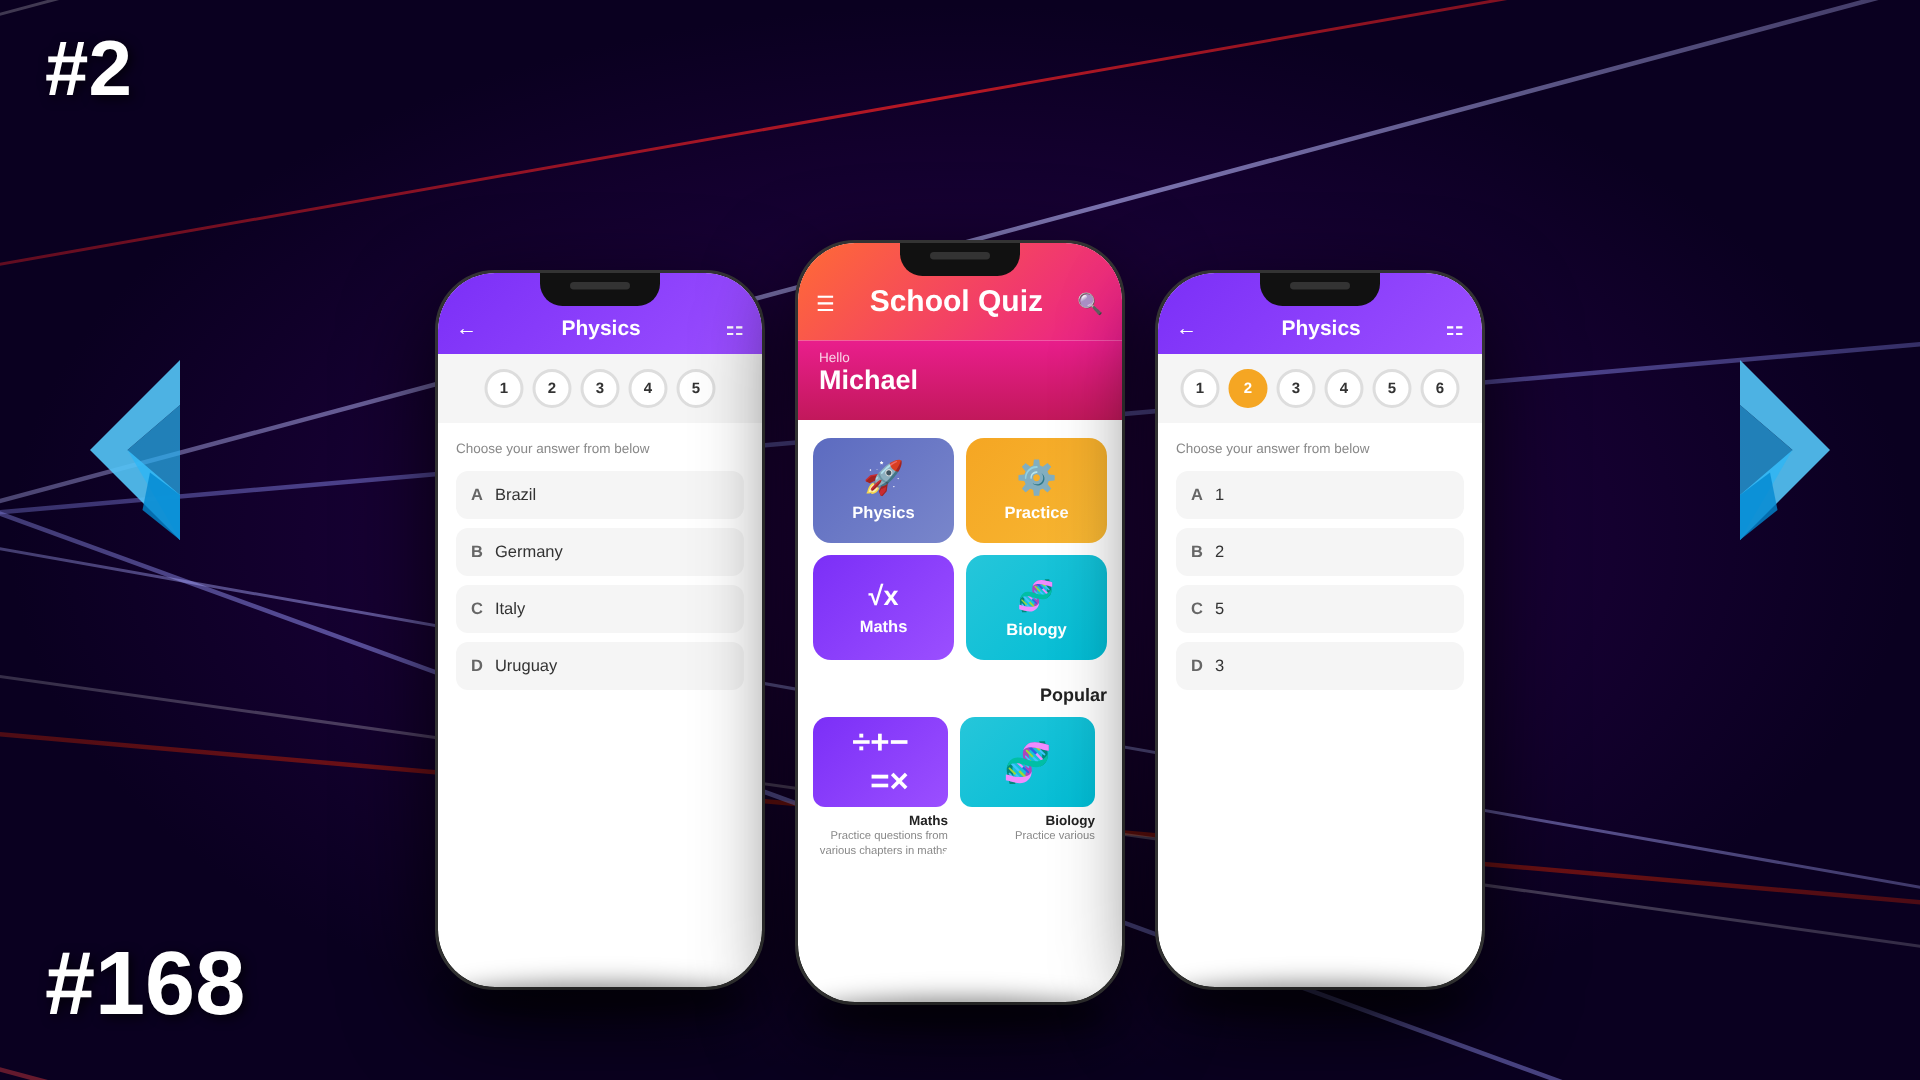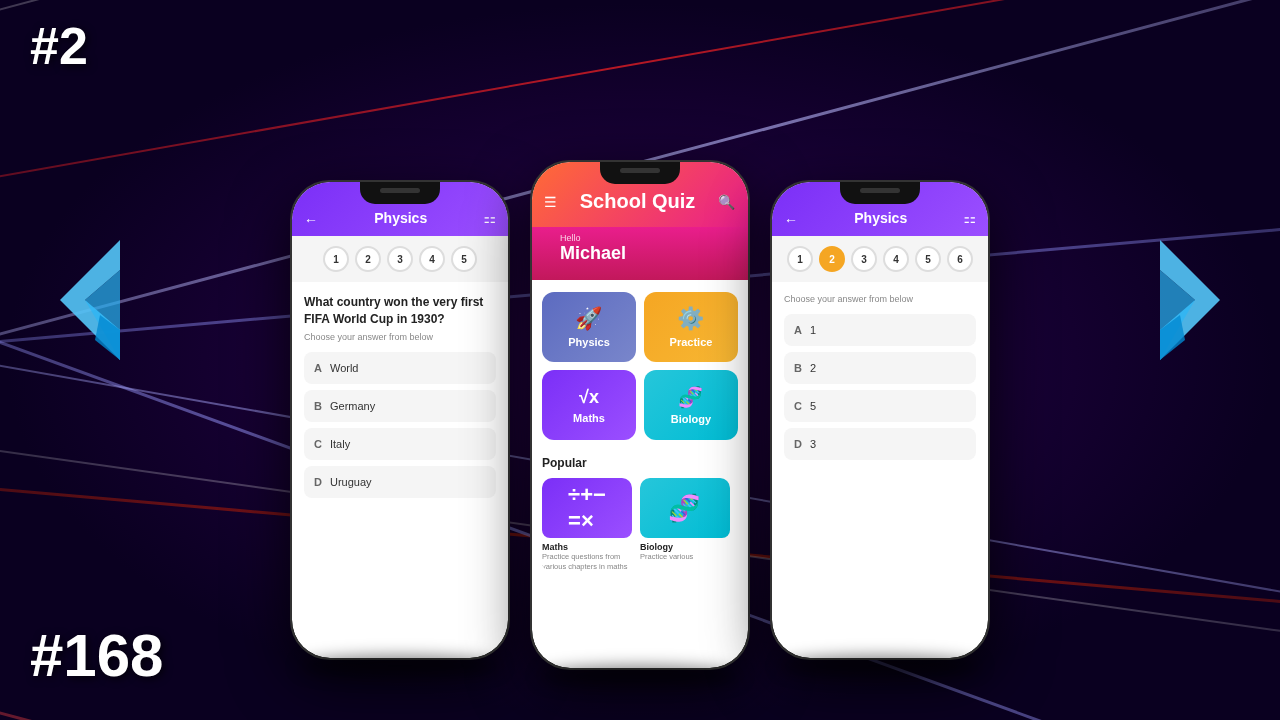--- a/index.html
+++ b/index.html
@@ -250,21 +250,21 @@
     }
 
     .phone2-header-title {
       color: white;
       font-size: 20px;
       font-weight: 700;
     }
 
     .greeting-area {
       background: linear-gradient(180deg, #e91e8c 0%, #c2185b 100%);
-      padding: 6px 28px 16px;
+      padding: 6px 14px 16px;
     }
 
     .greeting-hello {
       color: rgba(255,255,255,0.8);
       font-size: 9px;
     }
 
     .greeting-name {
       color: white;
       font-size: 18px;
@@ -302,20 +302,21 @@
 
     .category-name {
       color: white;
       font-size: 11px;
       font-weight: 700;
     }
 
     .popular-section {
       padding: 4px 10px 8px;
       background: white;
+      text-align: right;
     }
 
     .popular-title {
       font-size: 12px;
       font-weight: 700;
       color: #222;
       margin-bottom: 8px;
     }
 
     .popular-cards {
@@ -455,26 +456,25 @@
 
         <div class="question-numbers">
           <div class="q-num">1</div>
           <div class="q-num">2</div>
           <div class="q-num">3</div>
           <div class="q-num">4</div>
           <div class="q-num">5</div>
         </div>
 
         <div class="question-area">
-          <div class="question-text">What country won the very first FIFA World Cup in 1930?</div>
           <div class="question-subtitle">Choose your answer from below</div>
 
           <div class="answer-option">
             <span class="answer-letter">A</span>
-            <span>World</span>
+            <span>Brazil</span>
           </div>
           <div class="answer-option">
             <span class="answer-letter">B</span>
             <span>Germany</span>
           </div>
           <div class="answer-option">
             <span class="answer-letter">C</span>
             <span>Italy</span>
           </div>
           <div class="answer-option">

